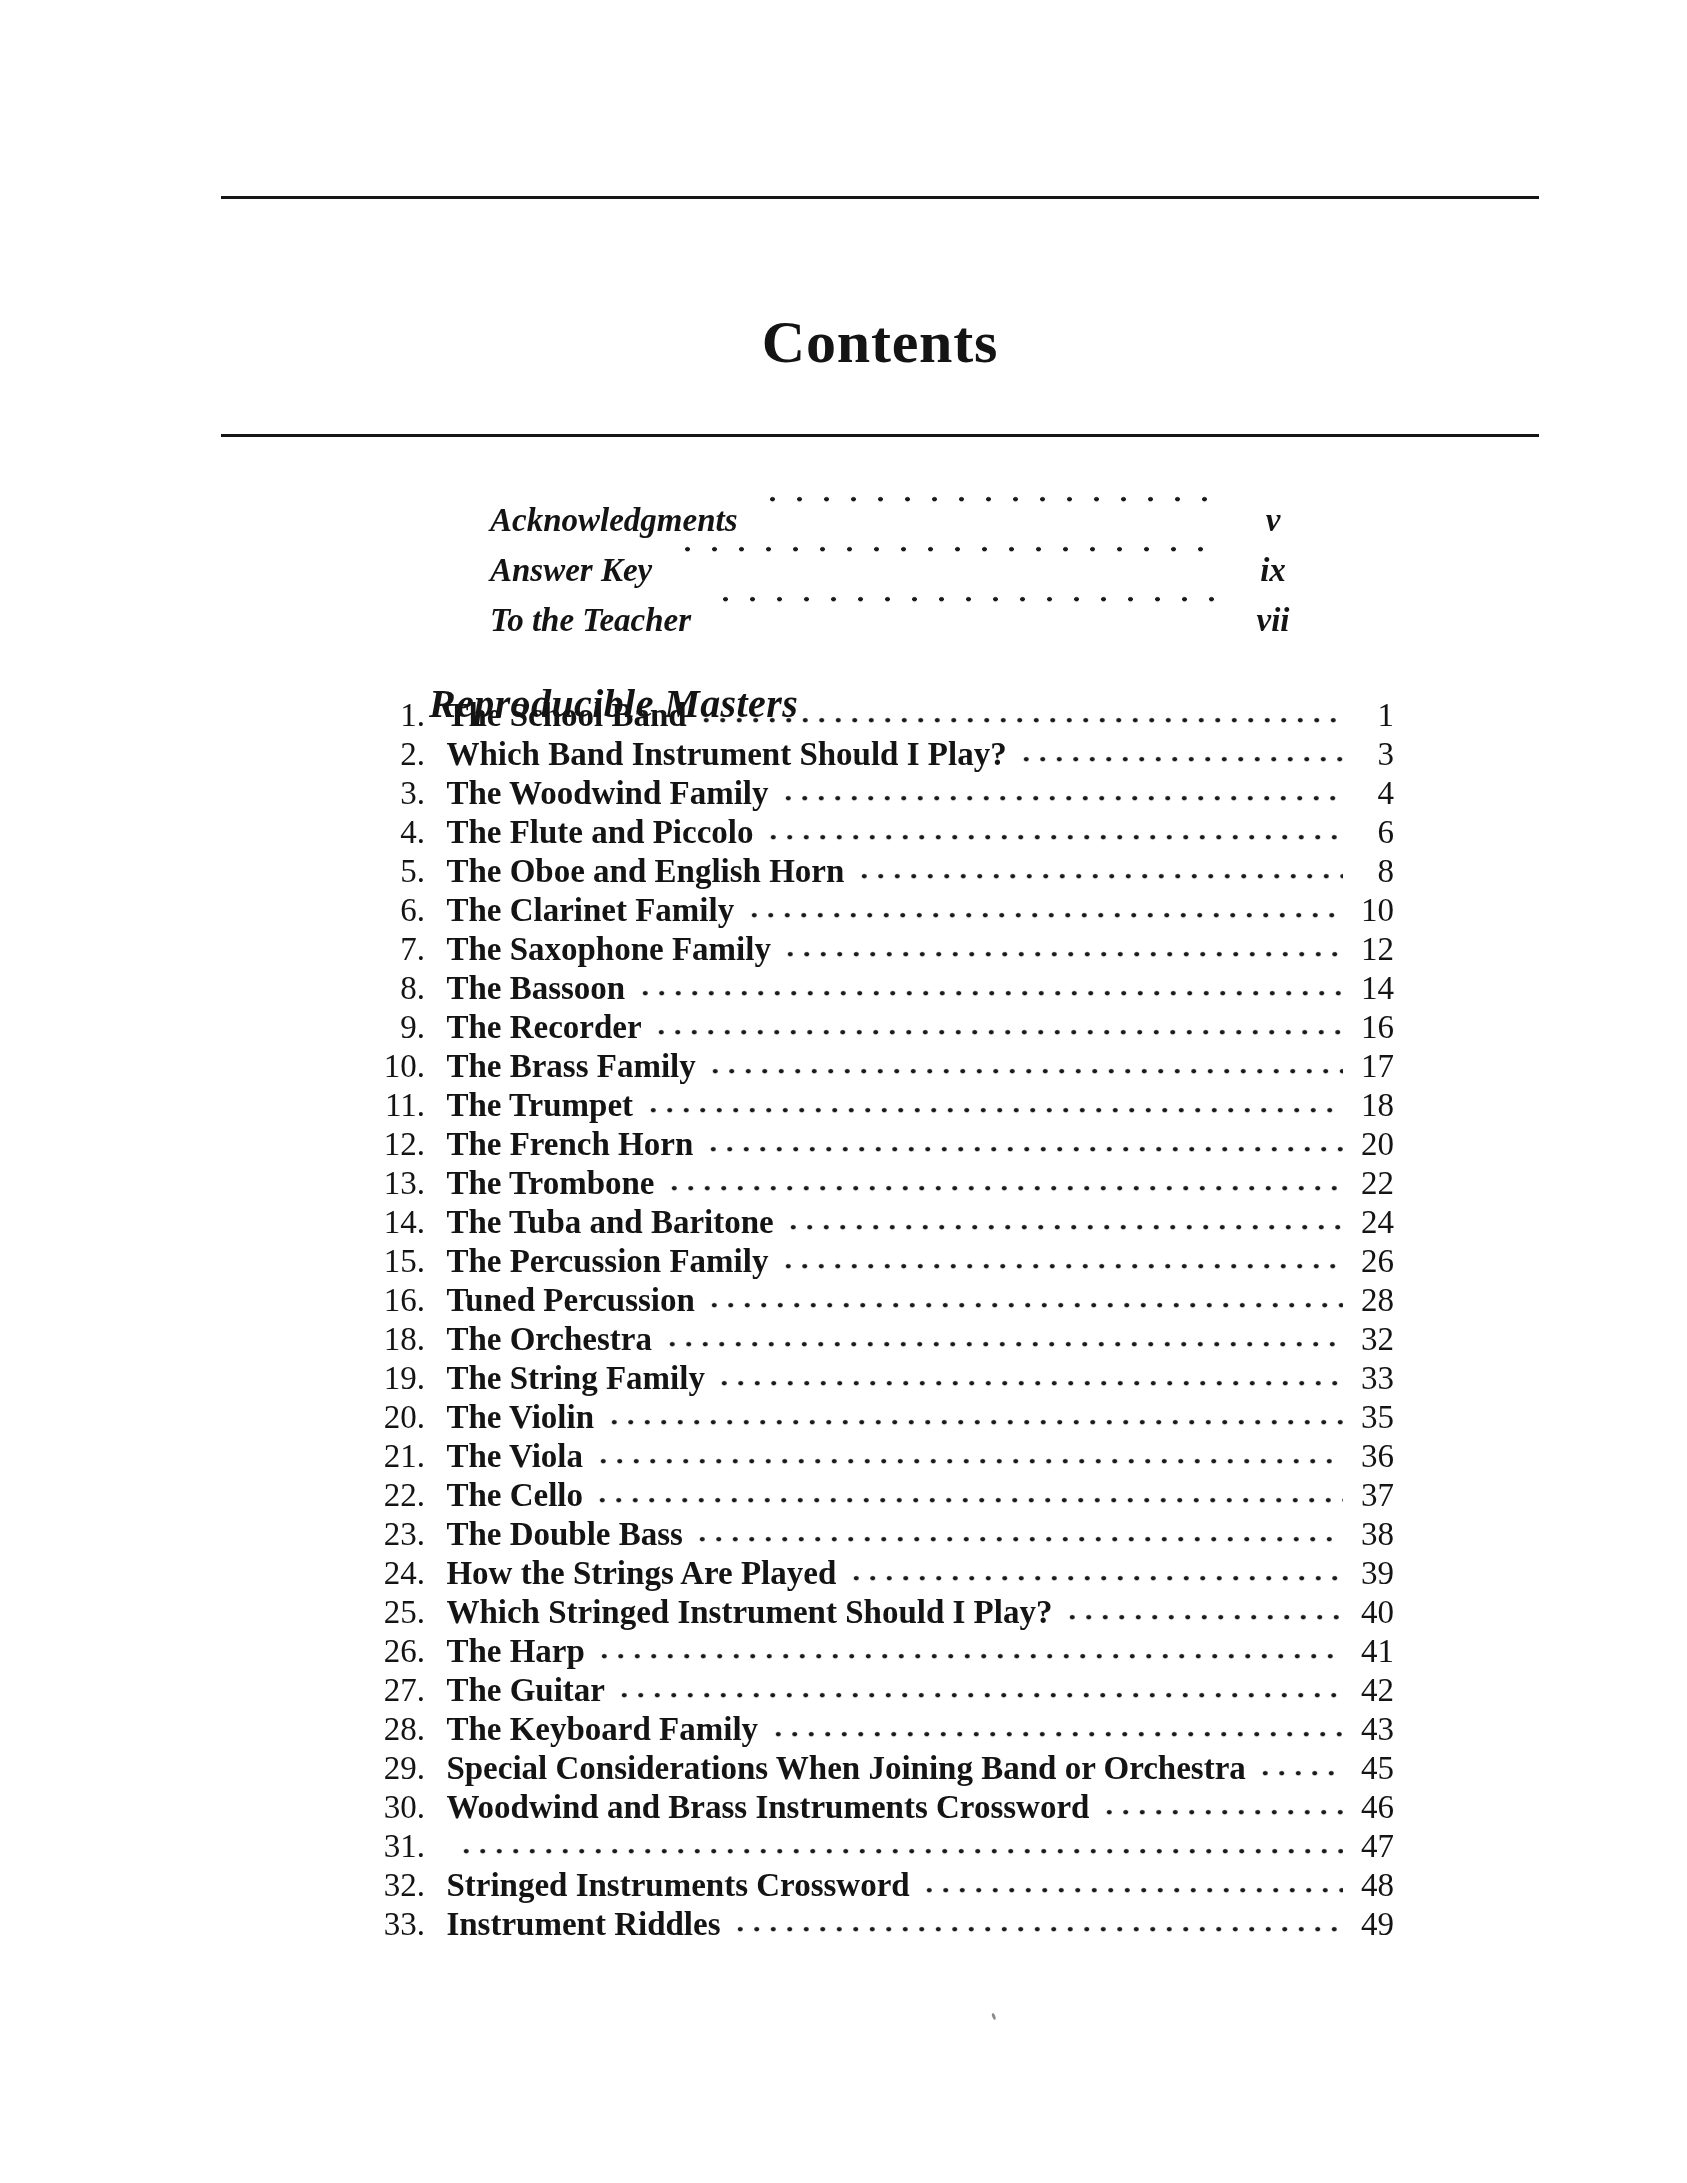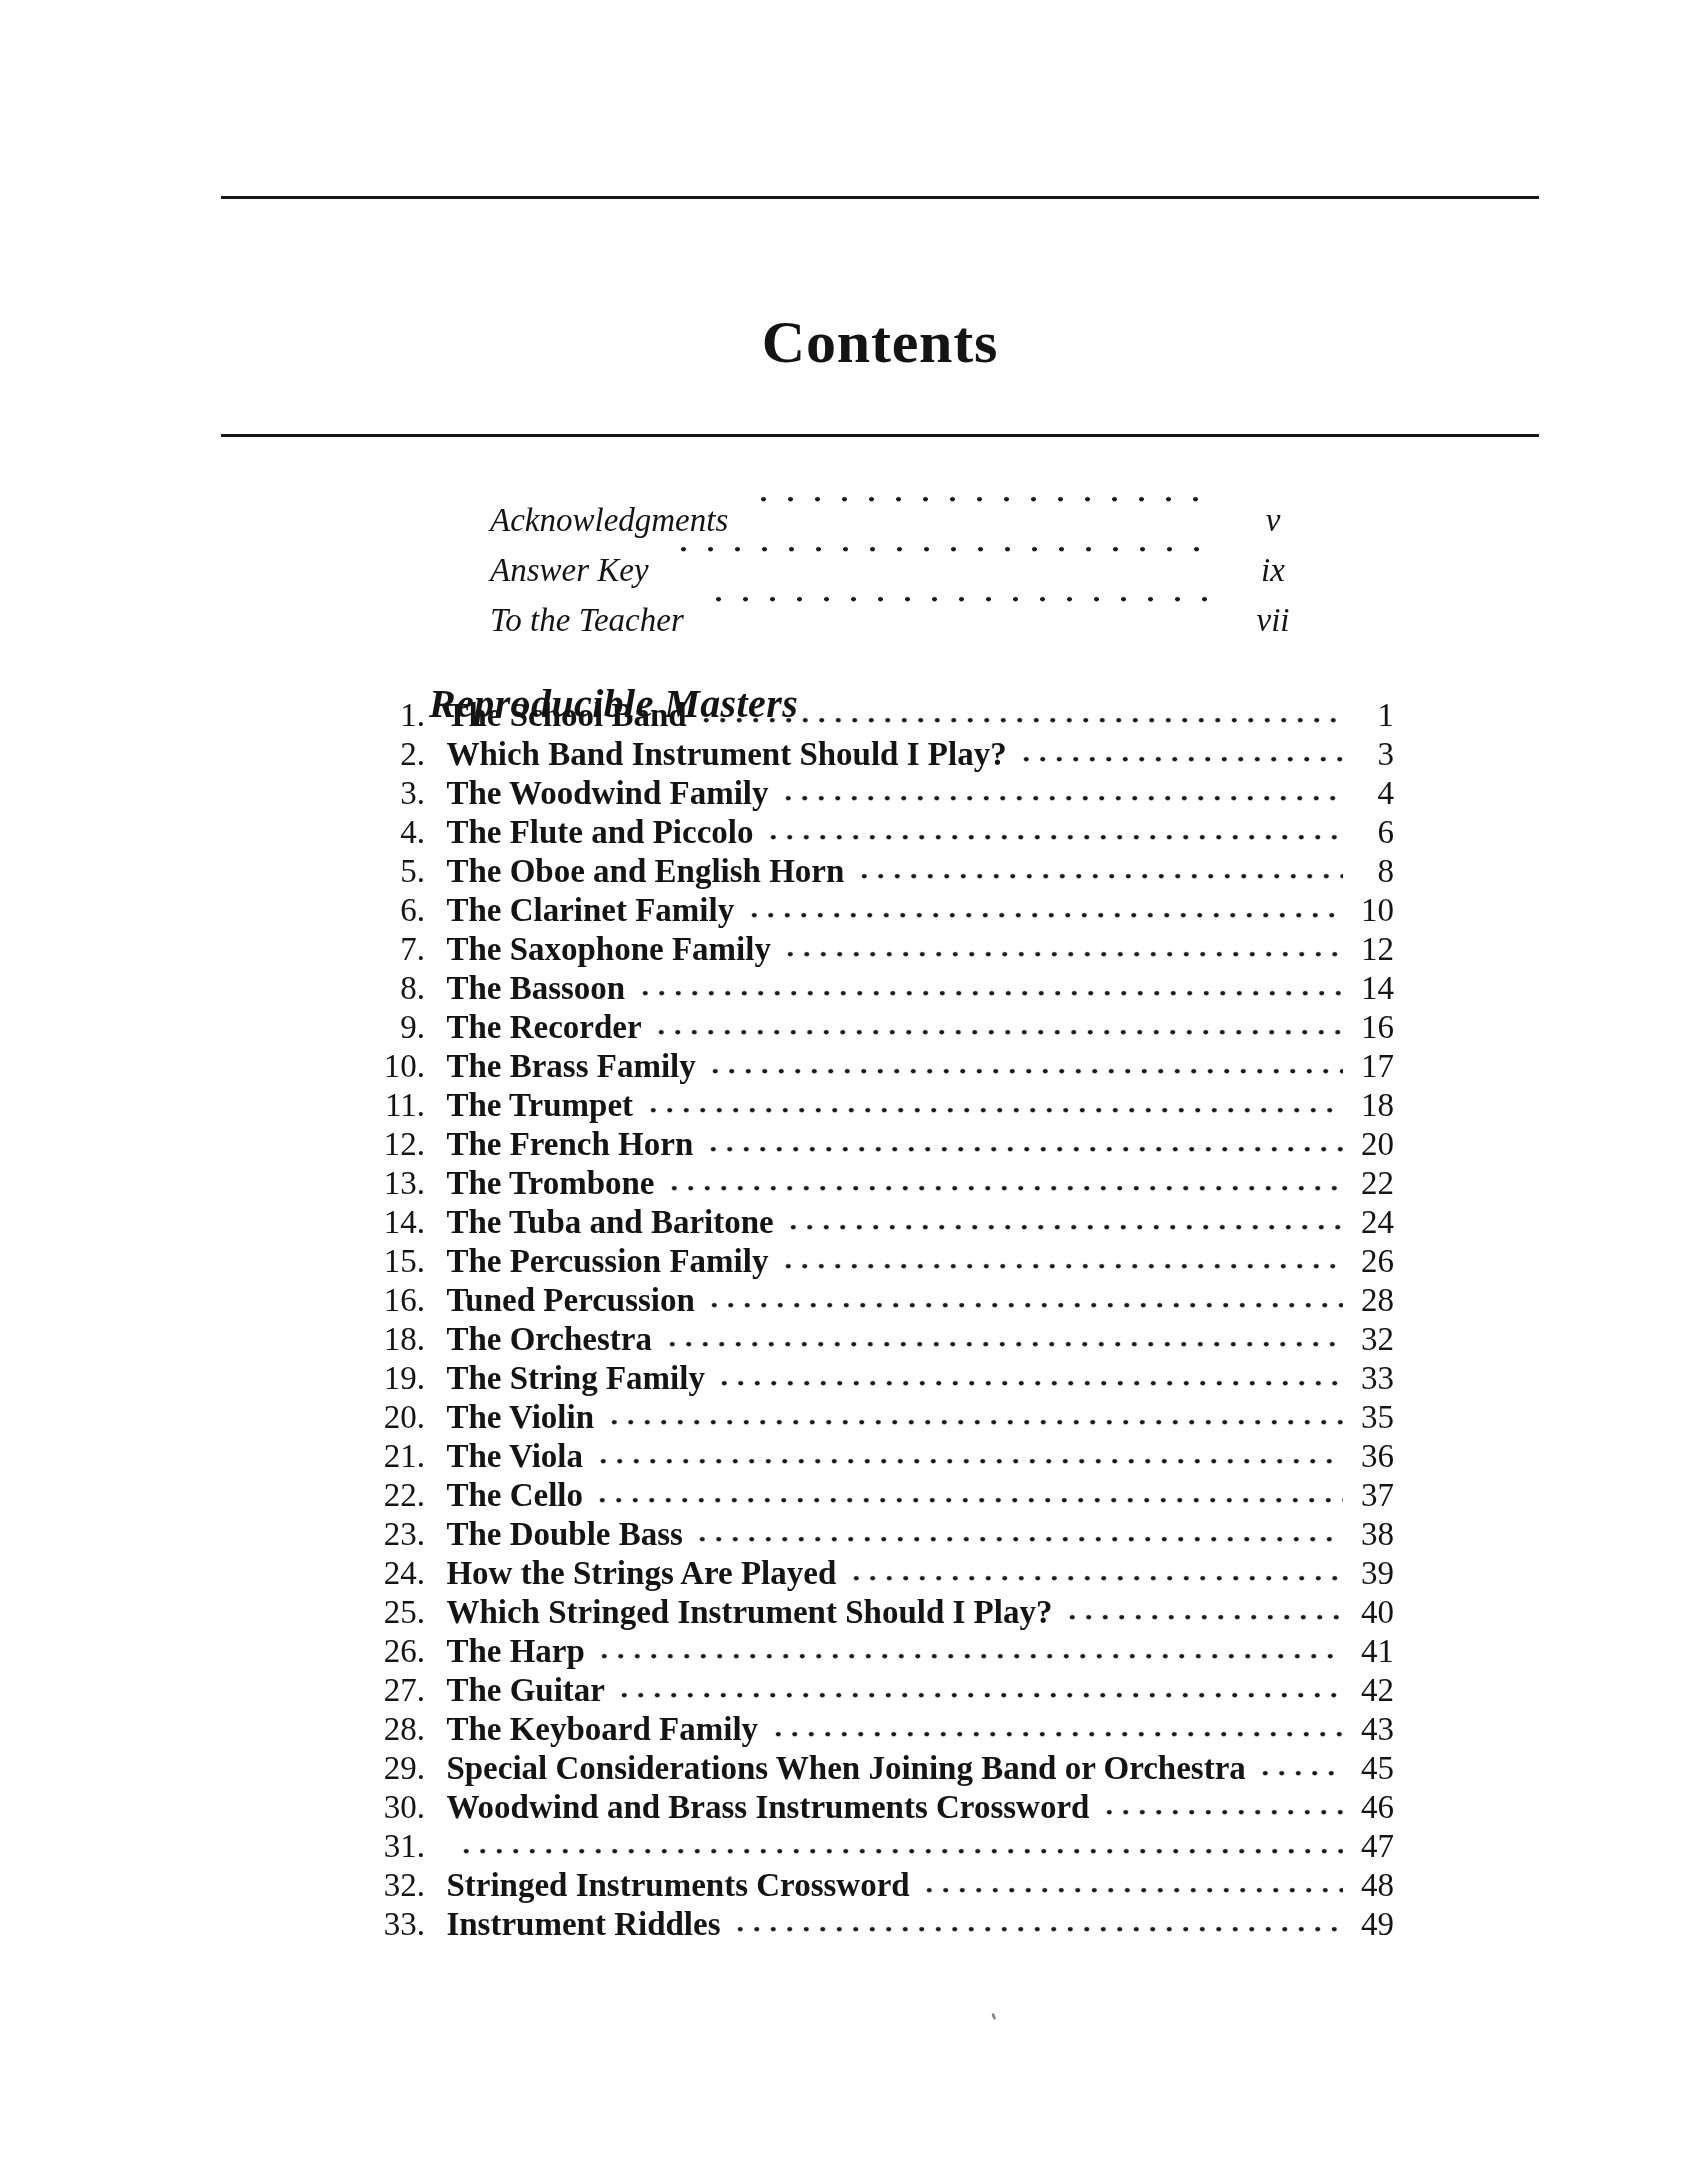--- a/index.html
+++ b/index.html
@@ -25,20 +25,21 @@
   }
   
   .front-matter{
     position:absolute;left:490px;top:495px;width:820px;
   }
   .fm-row{
     display:flex;align-items:center;
     height:50px;line-height:50px;
     font-size:33px;font-style:italic;
     white-space:nowrap;
+    font-weight:bold;
   }
   .fm-label{flex:0 0 auto;}
   .fm-leader{
     flex:1 1 auto;height:10px;align-self:baseline;
     margin:0 16.5px 0 21.4px;
     background-image:radial-gradient(circle,#1a1a1a 2.1px,rgba(0,0,0,0) 2.6px);
     background-size:27px 10px;
     background-repeat:repeat-x;
     background-position:left bottom 0.8px;
   }

